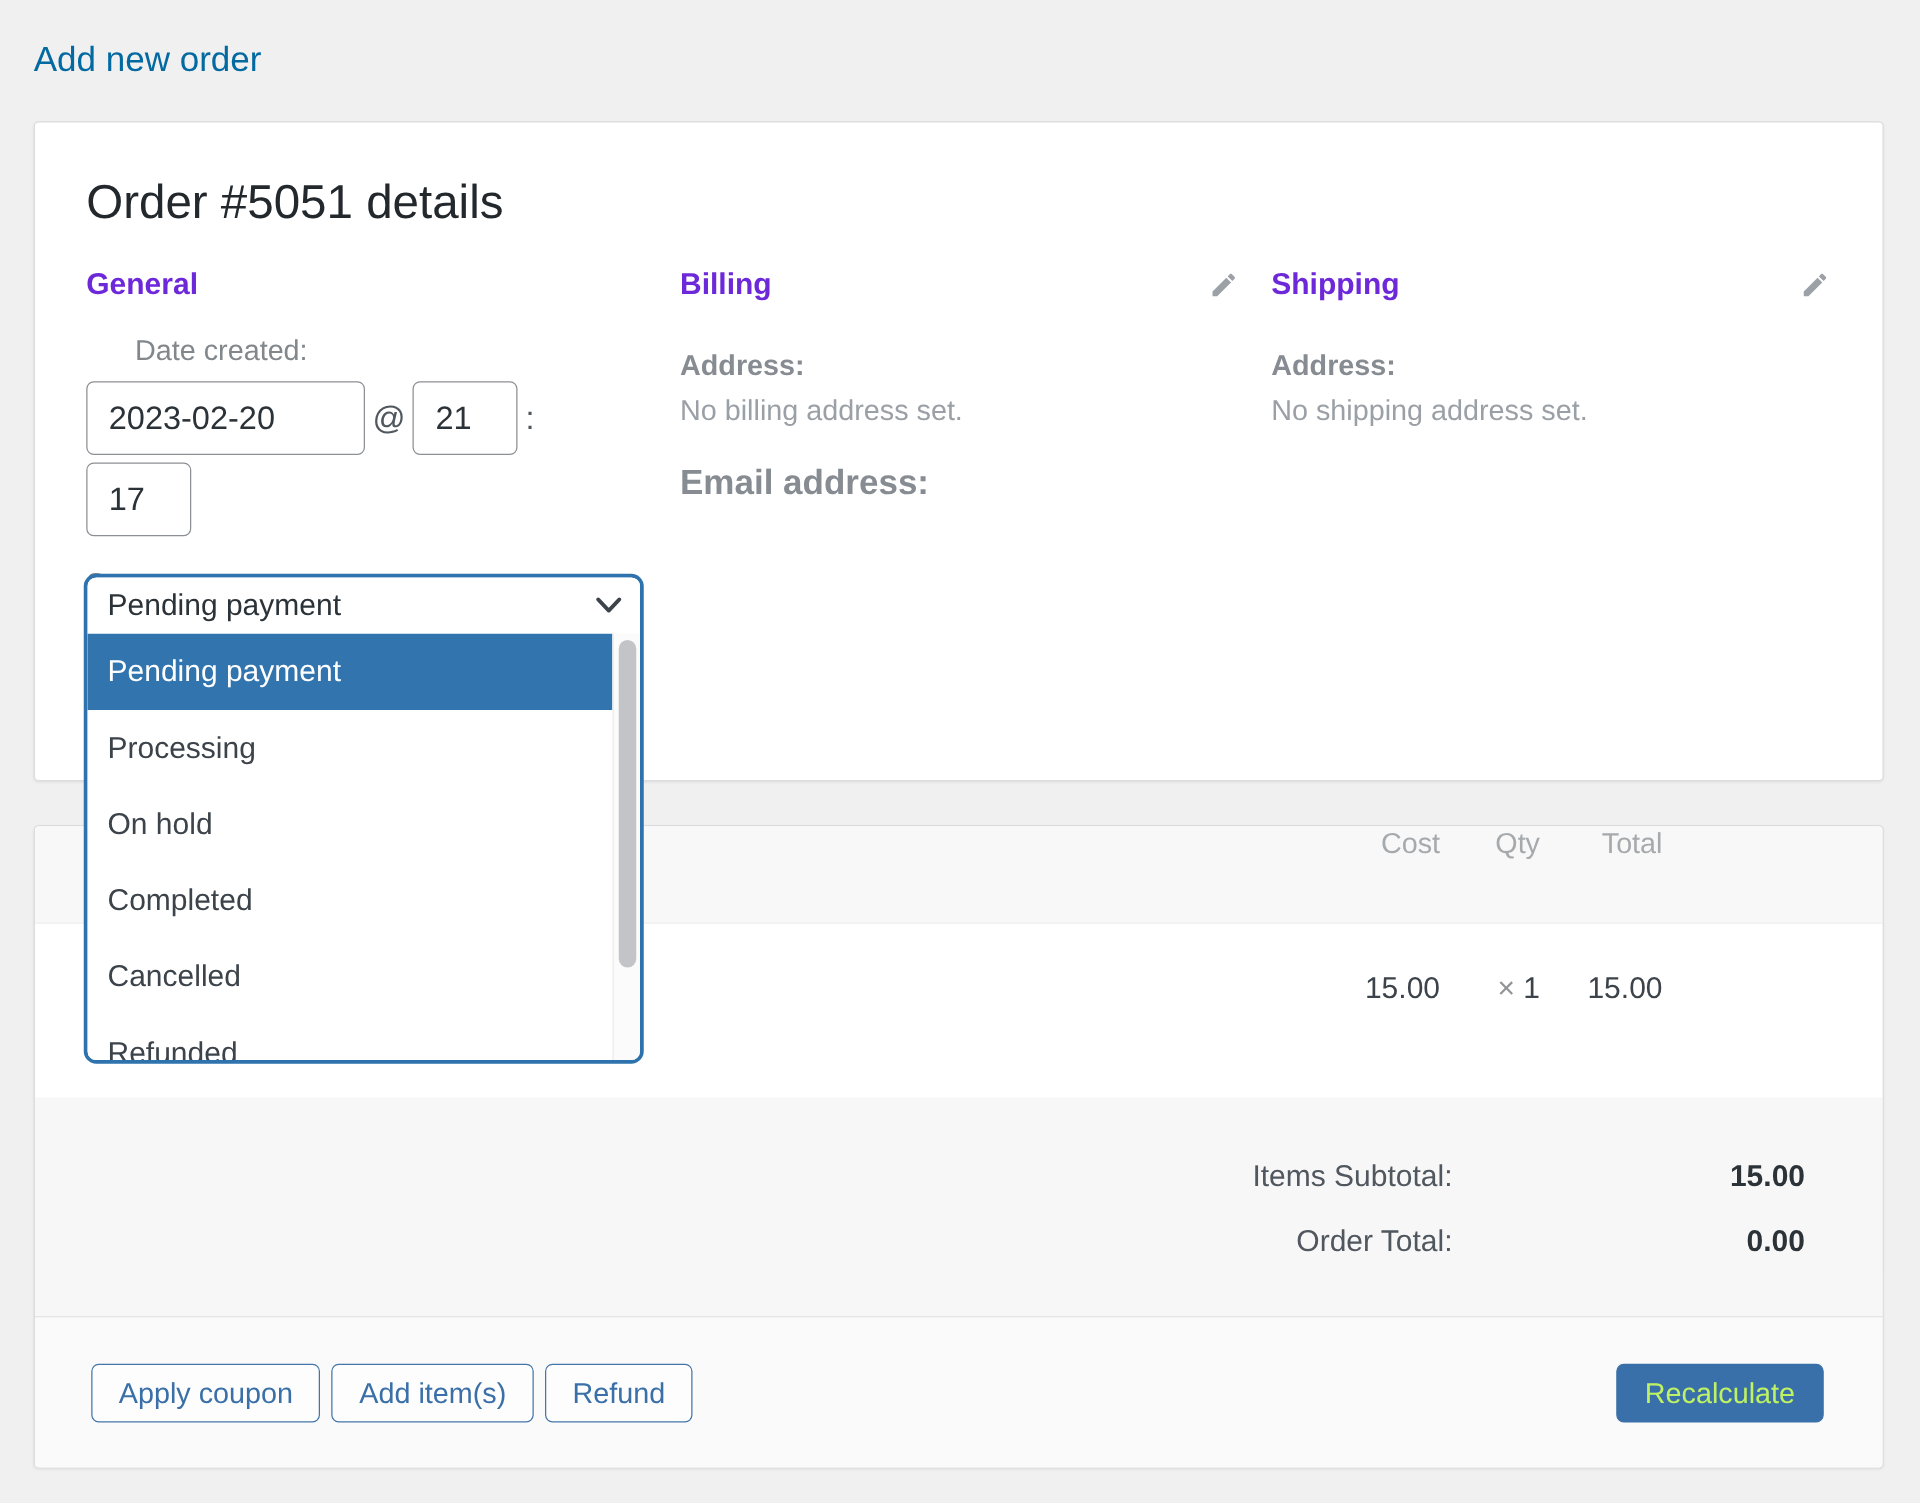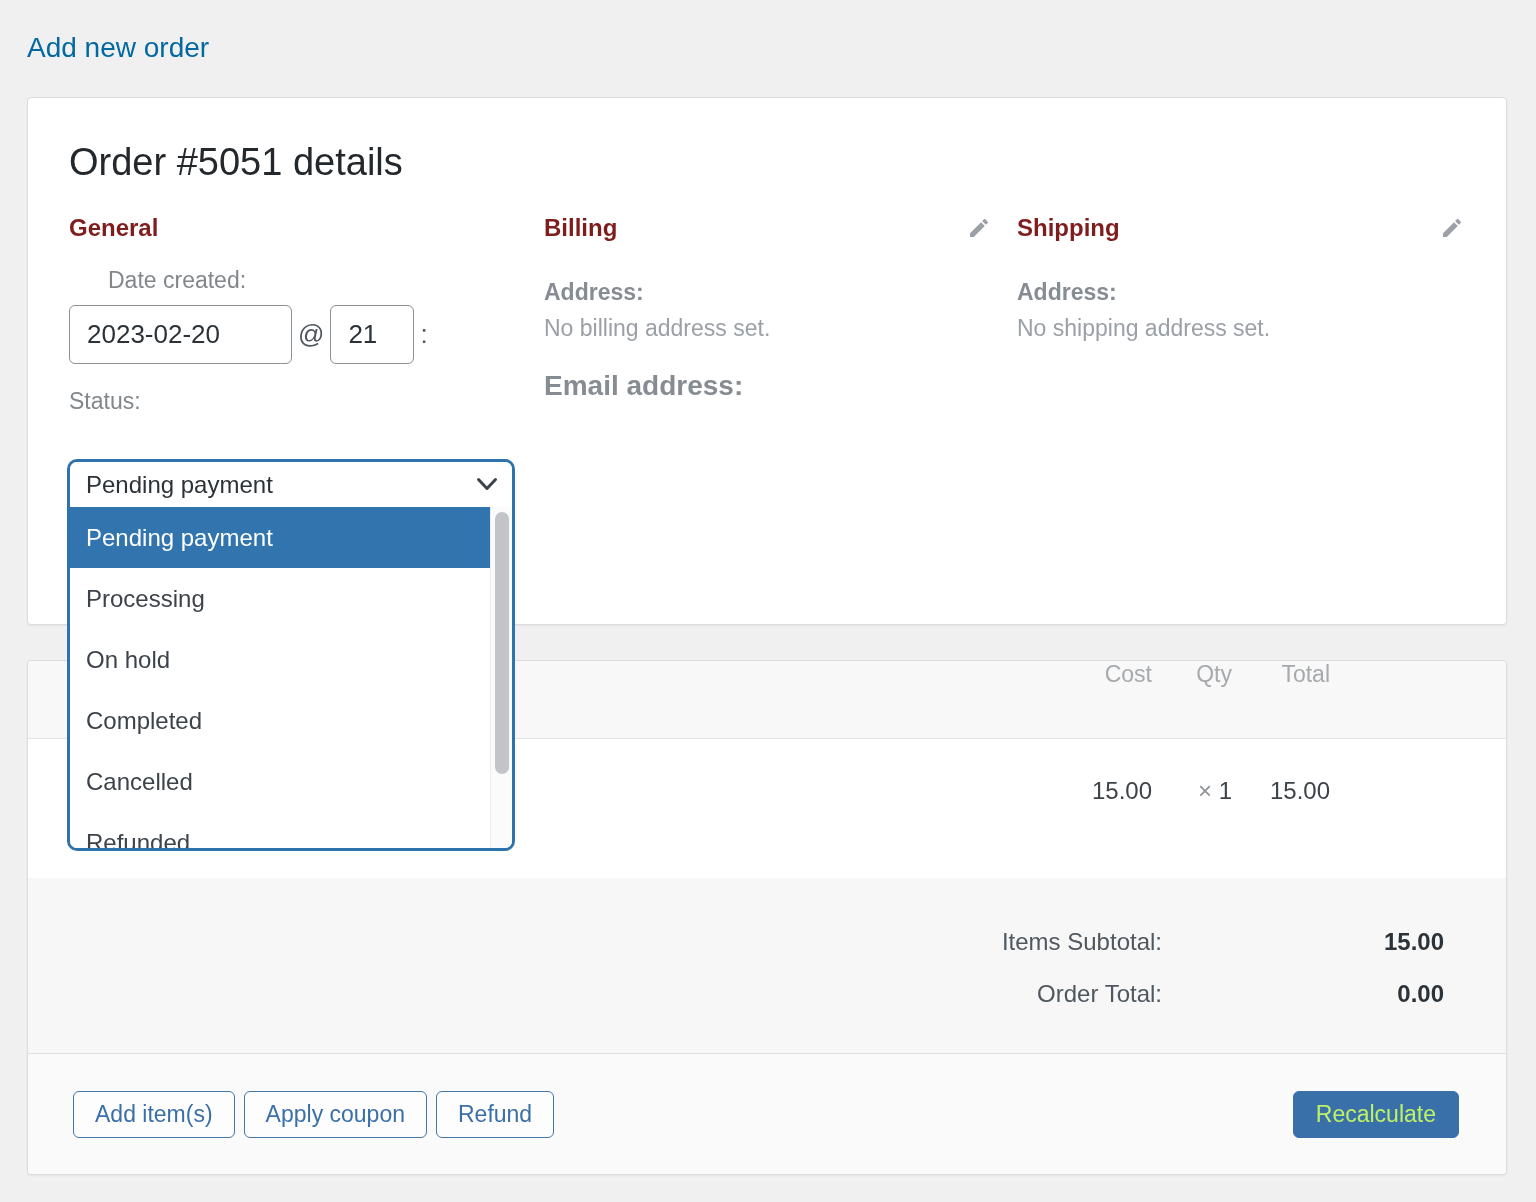--- a/index.html
+++ b/index.html
@@ -33,21 +33,21 @@
     font-size:38px; font-weight:400; color:#23282d; line-height:44px;
   }
 
   
   .col { position:absolute; top:115px; }
   .col-general  { left:41px;  width:434px; }
   .col-billing  { left:516px; width:447px; }
   .col-shipping { left:989px; width:447px; }
 
   .col-head { display:flex; align-items:center; justify-content:space-between; height:30px; }
-  .col-head h3 { font-size:24px; font-weight:700; color:#7f1d1d; line-height:30px; }
+  .col-head h3 { font-size:24px; font-weight:700; color:#6d28d9; line-height:30px; }
   .edit-btn { width:24px; height:24px; cursor:pointer; display:inline-flex; }
   .edit-btn svg { width:24px; height:24px; fill:#9ca1a7; }
 
   .lbl { font-size:23px; color:#82878c; line-height:26px; }
   .lbl-date { margin-top:24px;margin-left:39px; }
   .lbl-status { margin-top:24px; }
 
   .field-row { display:flex; align-items:center; margin-top:12px; }
   .field-row.second { margin-top:6px; }
   input.txt {
@@ -144,20 +144,23 @@
     <div class="col col-general">
       <div class="col-head">
         <h3>General</h3>
       </div>
       <div class="lbl lbl-date">Date created:</div>
       <div class="field-row">
         <input class="txt date-input" readonly="" value="2023-02-20" style="">
         <span class="sep">@</span>
         <input class="txt time-input" readonly="" value="21" style="">
         <span class="sep">:</span>
+      </div>
+      <div class="field-row second">
+        <input class="txt time-input" readonly="" value="17" style="">
       </div>
       <div class="lbl lbl-status">Status:</div>
     </div>
 
     <div class="col col-billing">
       <div class="col-head">
         <h3>Billing</h3>
         <span class="edit-btn">
           <svg viewBox="0 0 24 24">
               <path d="M3 17.25V21h3.75L17.81 9.94l-3.75-3.75L3 17.25zM20.71 7.04c.39-.39.39-1.02 0-1.41l-2.34-2.34c-.39-.39-1.02-.39-1.41 0l-1.83 1.83 3.75 3.75 1.83-1.83z"></path>
@@ -205,22 +208,22 @@
         <div class="tlabel">Items Subtotal:</div>
         <div class="tvalue">15.00</div>
       </div>
       <div class="trow">
         <div class="tlabel">Order Total:</div>
         <div class="tvalue">0.00</div>
       </div>
     </div>
 
     <div class="items-footer">
+      <button class="btn btn-secondary">Apply coupon</button>
       <button class="btn btn-secondary">Add item(s)</button>
-      <button class="btn btn-secondary">Apply coupon</button>
       <button class="btn btn-secondary">Refund</button>
       <div class="spacer"></div>
       <button class="btn btn-primary">Recalculate</button>
     </div>
   </div>
 
   <div id="status-dropdown">
     <div class="select-face">
       <span>Pending payment</span>
       <span class="chev">

